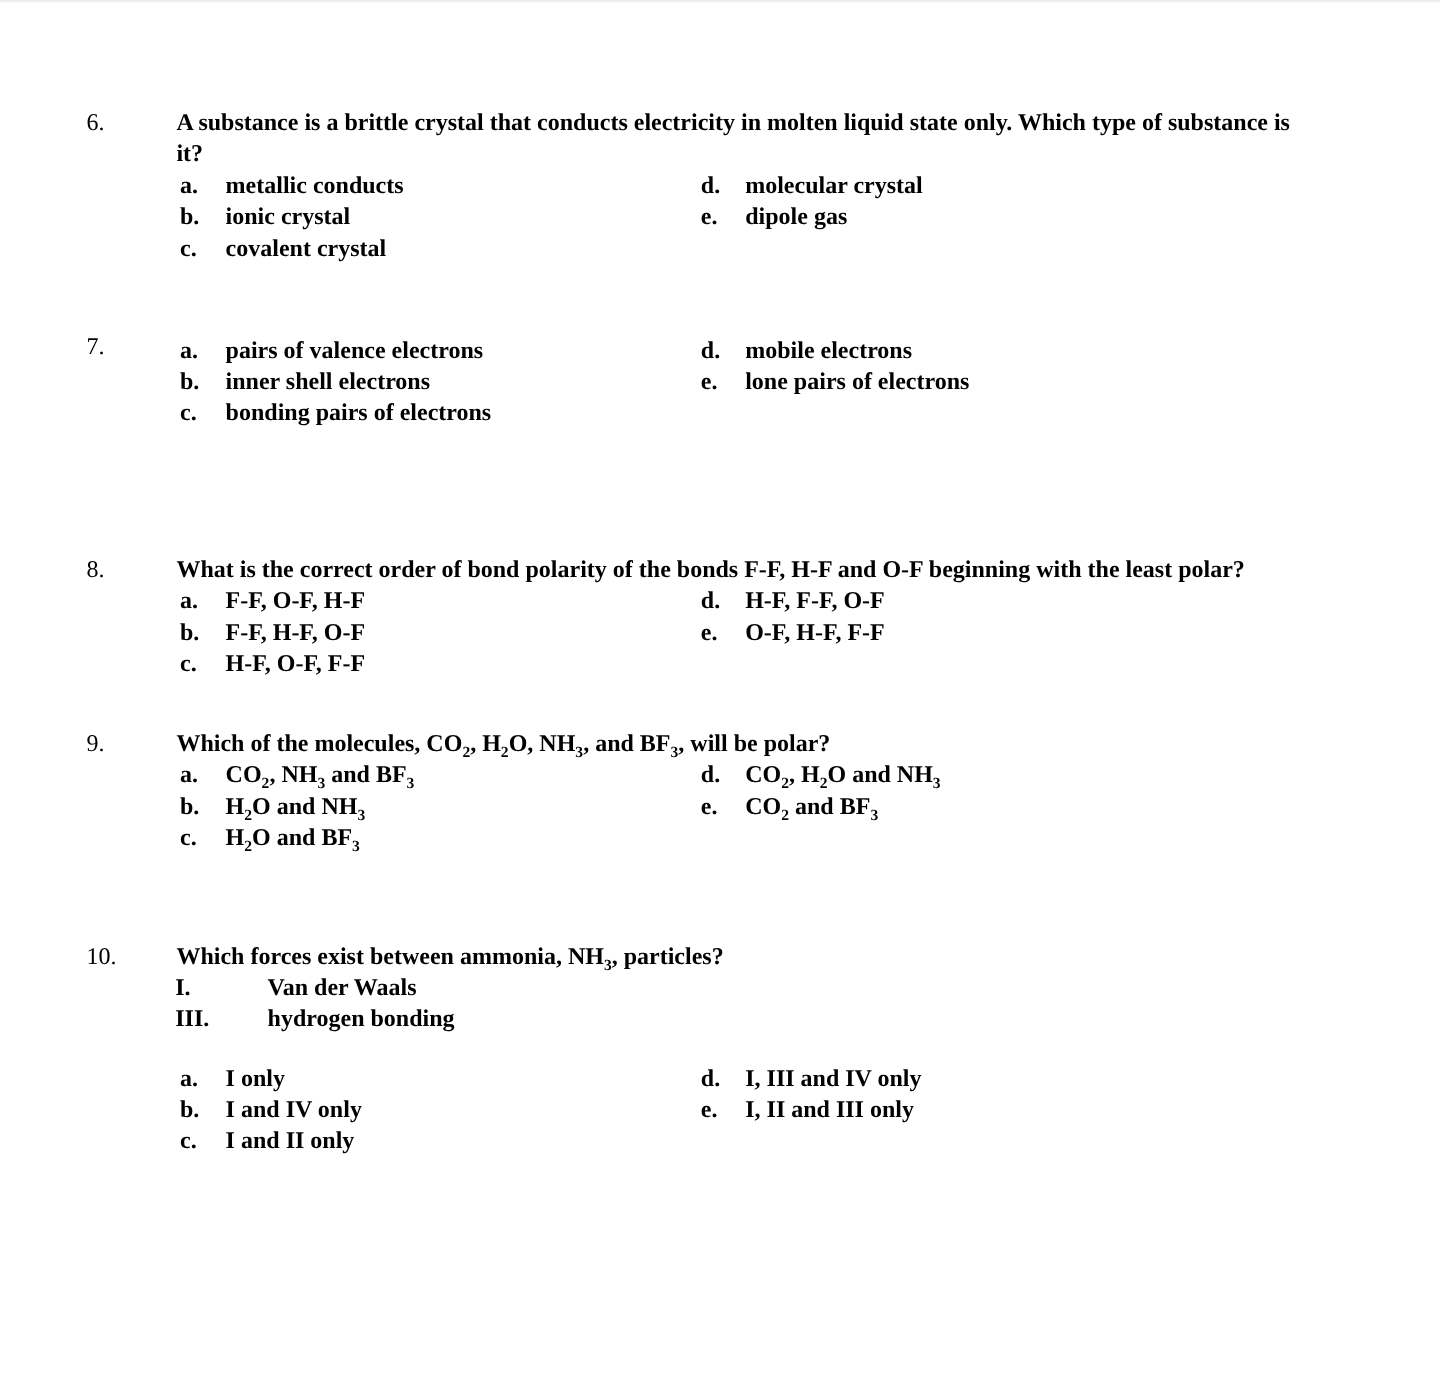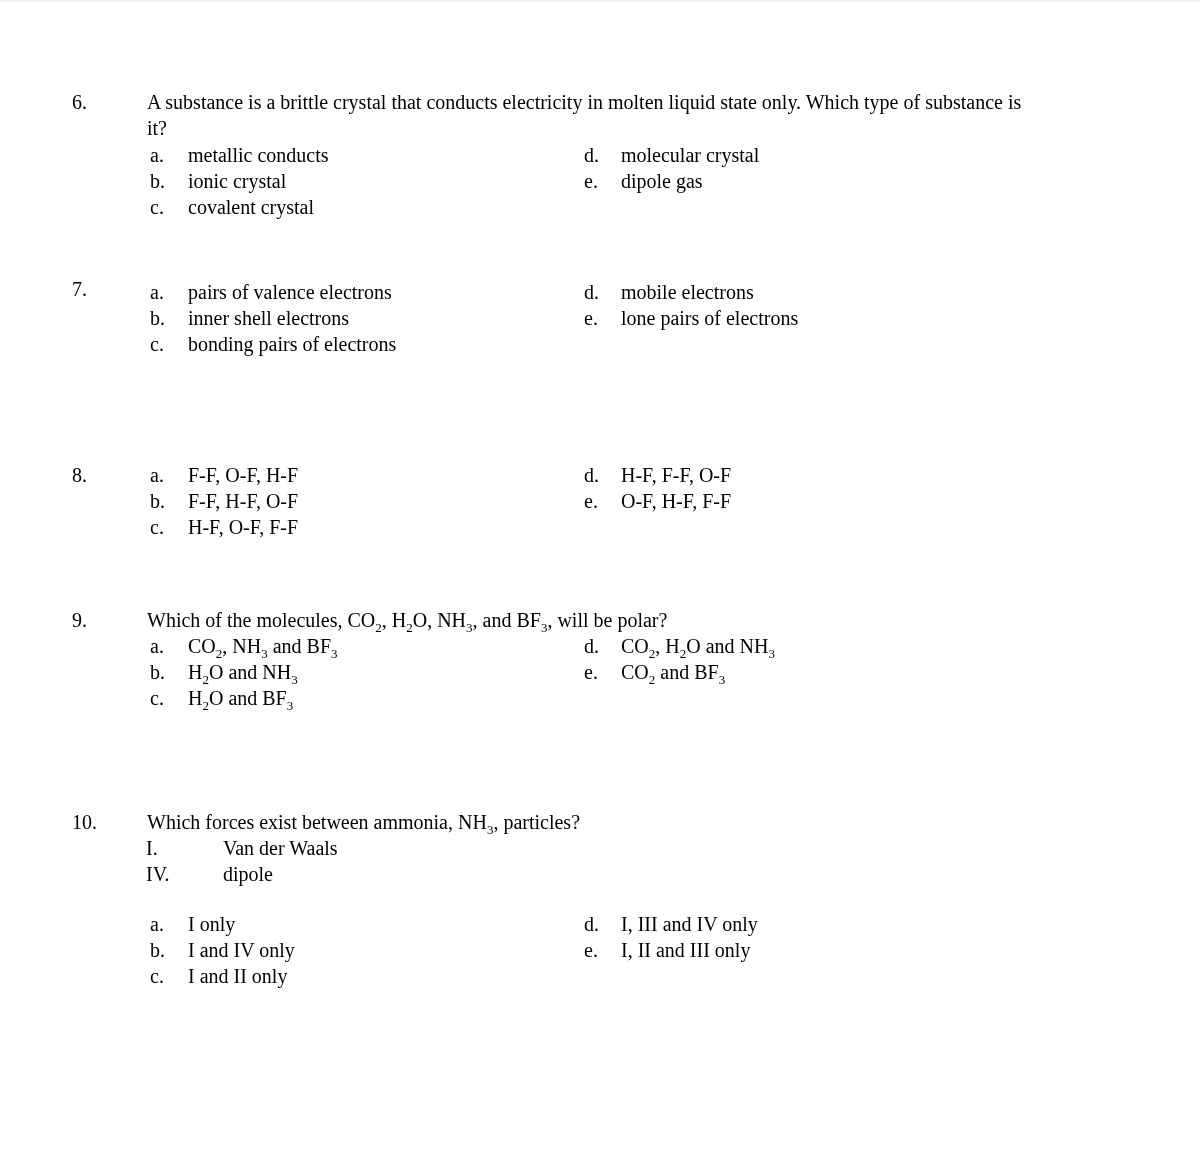--- a/index.html
+++ b/index.html
@@ -15,21 +15,21 @@
     line-height: 26px;
     color: #000000;
   }
   .top-edge {
     position: absolute; top: 0; left: 0;
     width: 1200px; height: 2px;
     background: #efefef;
   }
   .question { position: absolute; left: 0; width: 1200px; }
   .qnum { position: absolute; left: 72px; top: 0; }
-  .qbody { margin-left: 147px; width: 1045px; }
+  .qbody { margin-left: 147px; width: 1045px; font-weight: bold; }
   .qline { white-space: nowrap; }
   .opts { position: relative; }
   .opt-col.left { margin-left: 3px; }
   .opt-col.right { position: absolute; left: 437px; top: 0; }
   .opt-row { display: flex; white-space: nowrap; }
   .opt-letter { flex: 0 0 38px; width: 38px; }
   .opt-col.right .opt-letter { flex: 0 0 37px; width: 37px; }
   .roman { margin-left: -1px; }
   .roman-row { display: flex; white-space: nowrap; }
   .roman-numeral { flex: 0 0 77px; width: 77px; }
@@ -106,20 +106,23 @@
           <span class="opt-text">lone pairs of electrons</span>
         </div>
       </div>
     </div>
   </div>
 </section>
 
 <section class="question" style="top:462px">
   <div class="qnum">8.</div>
   <div class="qbody">
+    <div class="qtext">
+      <div class="qline">What is the correct order of bond polarity of the bonds F-F, H-F and O-F beginning with the least polar?</div>
+    </div>
     <div class="opts">
       <div class="opt-col left">
         <div class="opt-row">
           <span class="opt-letter">a.</span>
           <span class="opt-text">F-F, O-F, H-F</span>
         </div>
         <div class="opt-row">
           <span class="opt-letter">b.</span>
           <span class="opt-text">F-F, H-F, O-F</span>
         </div>
@@ -170,34 +173,34 @@
         </div>
         <div class="opt-row">
           <span class="opt-letter">e.</span>
           <span class="opt-text">CO<sub>2</sub> and BF<sub>3</sub></span>
         </div>
       </div>
     </div>
   </div>
 </section>
 
-<section class="question" style="top:809px">
+<section class="question" style="top:784px">
   <div class="qnum">10.</div>
   <div class="qbody">
     <div class="qtext">
       <div class="qline">Which forces exist between ammonia, NH<sub>3</sub>, particles?</div>
     </div>
     <div class="roman">
       <div class="roman-row">
         <span class="roman-numeral">I.</span>
         <span class="roman-text">Van der Waals</span>
       </div>
       <div class="roman-row">
-        <span class="roman-numeral">IV.</span>
-        <span class="roman-text">dipole</span>
+        <span class="roman-numeral">III.</span>
+        <span class="roman-text">hydrogen bonding</span>
       </div>
     </div>
     <div class="opts" style="margin-top:24px">
       <div class="opt-col left">
         <div class="opt-row">
           <span class="opt-letter">a.</span>
           <span class="opt-text">I only</span>
         </div>
         <div class="opt-row">
           <span class="opt-letter">b.</span>

